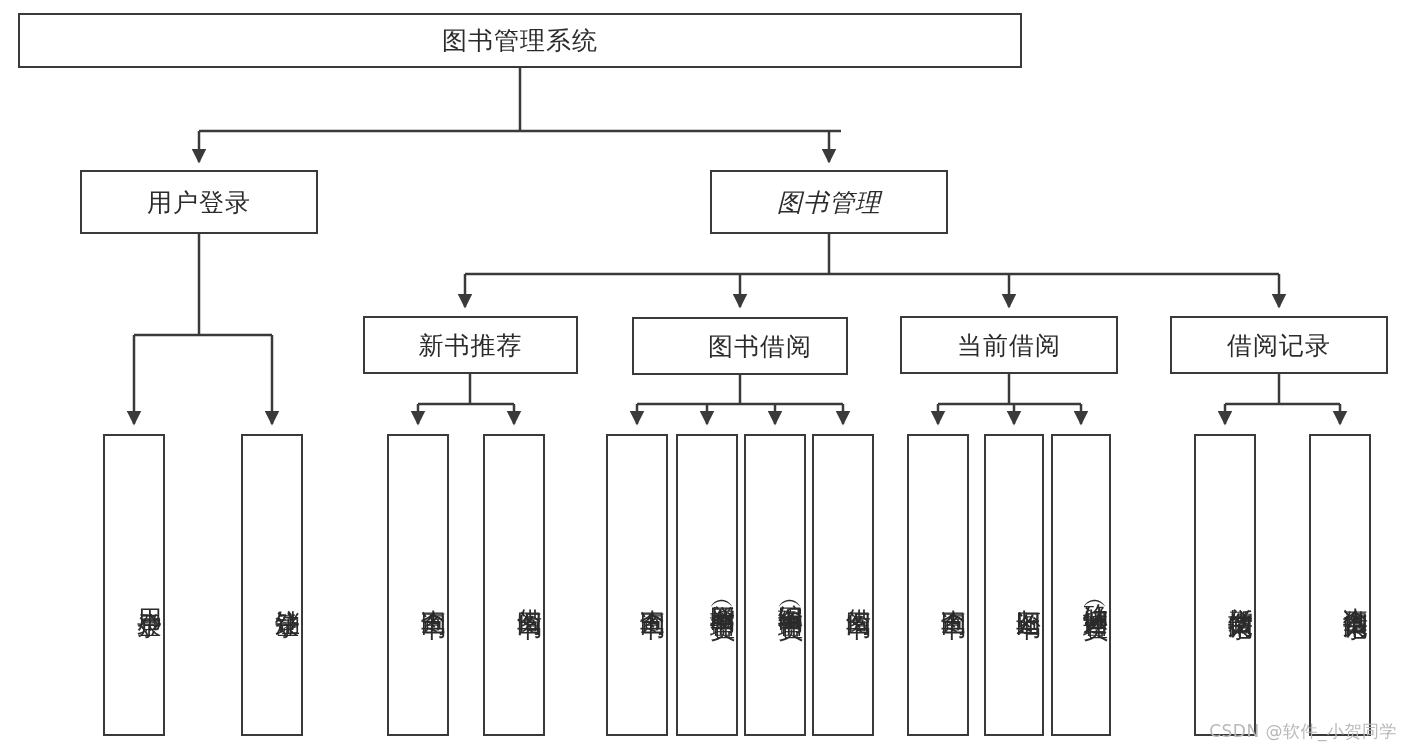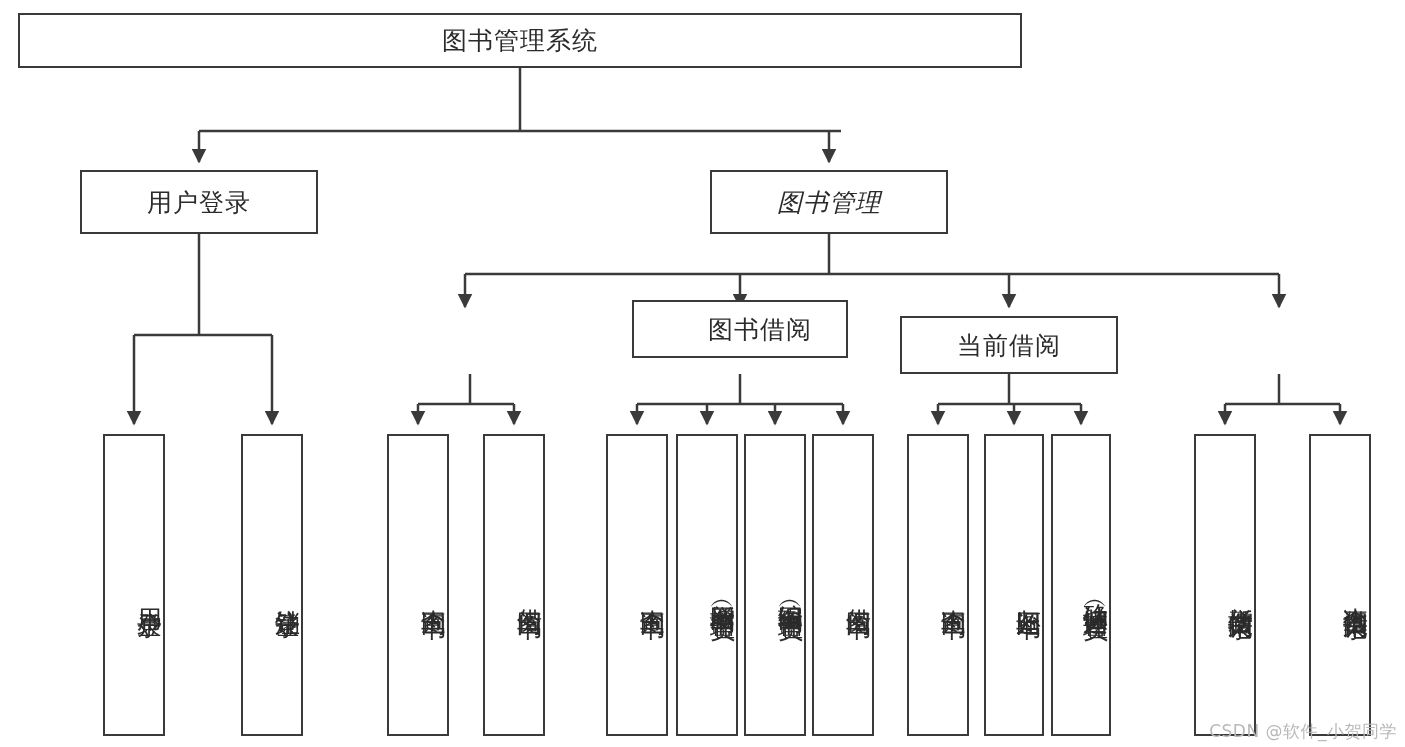--- a/index.html
+++ b/index.html
@@ -124,25 +124,31 @@
     <span>图书管理系统</span>
   </div>
 
   <div class="node horiz" style="left:80px; top:170px; width:238px; height:64px;">
     <span>用户登录</span>
   </div>
   <div class="node horiz" style="left:710px; top:170px; width:238px; height:64px;font-style:italic;">
     <span>图书管理</span>
   </div>
 
-  <div class="node horiz" style="left:632px; top:300px; width:216px; height:58px;padding-left:40px;">
+  <div class="node horiz" style="left:363px; top:316px; width:215px; height:58px;">
+    <span>新书推荐</span>
+  </div>
+  <div class="node horiz" style="left:632px; top:317px; width:216px; height:58px;padding-left:40px;">
     <span>图书借阅</span>
   </div>
   <div class="node horiz" style="left:900px; top:316px; width:218px; height:58px;font-family:Liberation Mono, monospace;">
     <span>当前借阅</span>
+  </div>
+  <div class="node horiz" style="left:1170px; top:316px; width:218px; height:58px;">
+    <span>借阅记录</span>
   </div>
 
   <div class="node vert" style="left:103px; top:434px; width:62px; height:302px;">
     <span class="vlabel">用户登录</span>
   </div>
   <div class="node vert" style="left:241px; top:434px; width:62px; height:302px;">
     <span class="vlabel">注销登录</span>
   </div>
 
   <div class="node vert" style="left:387px; top:434px; width:62px; height:302px;">

